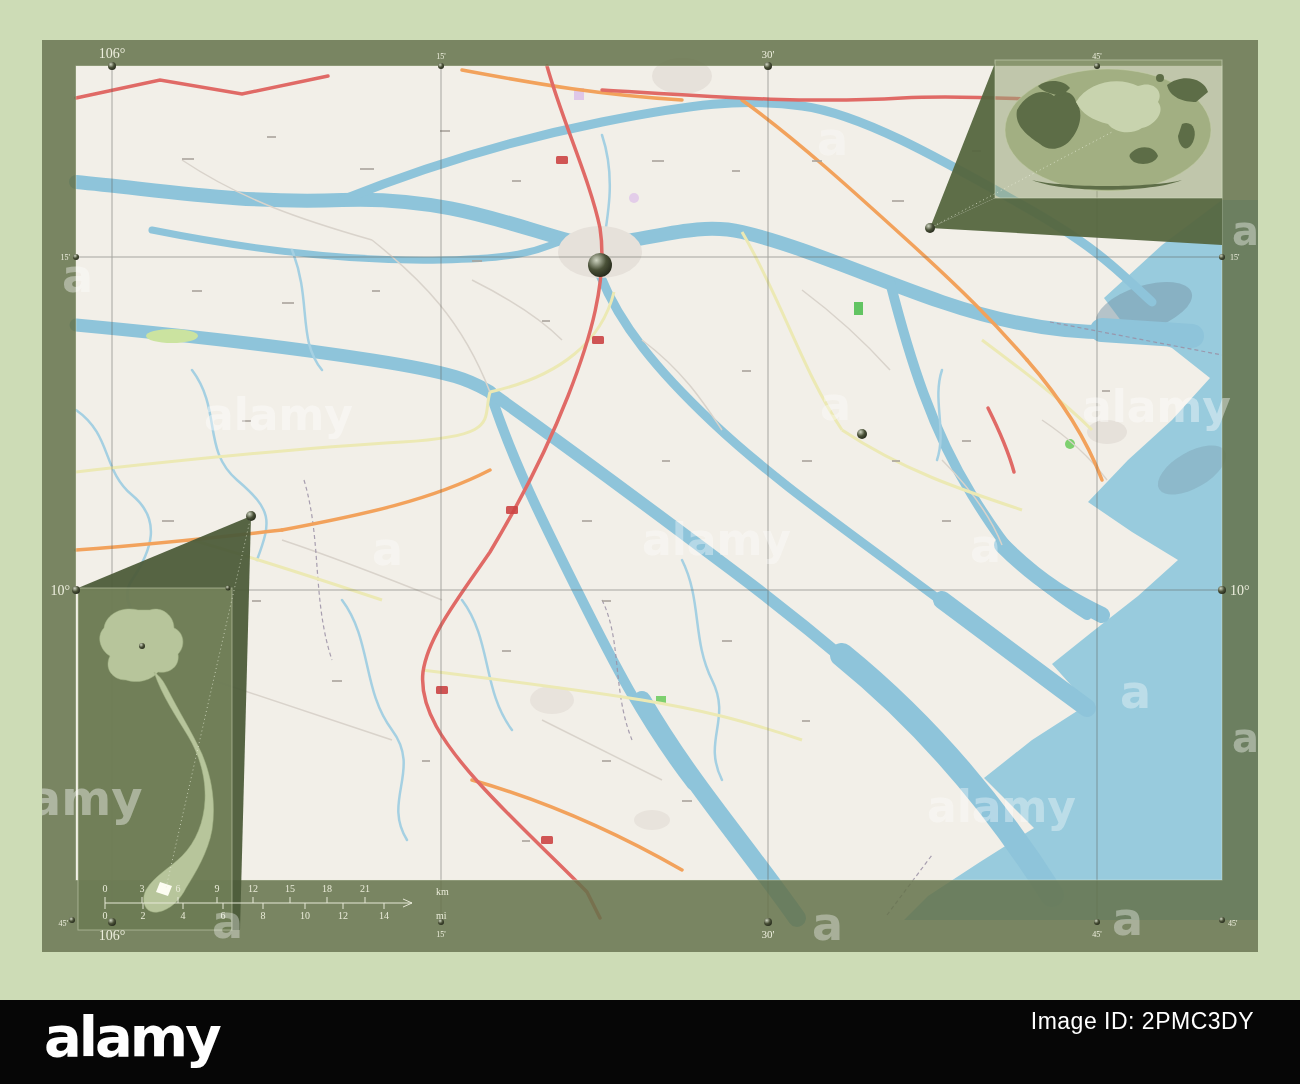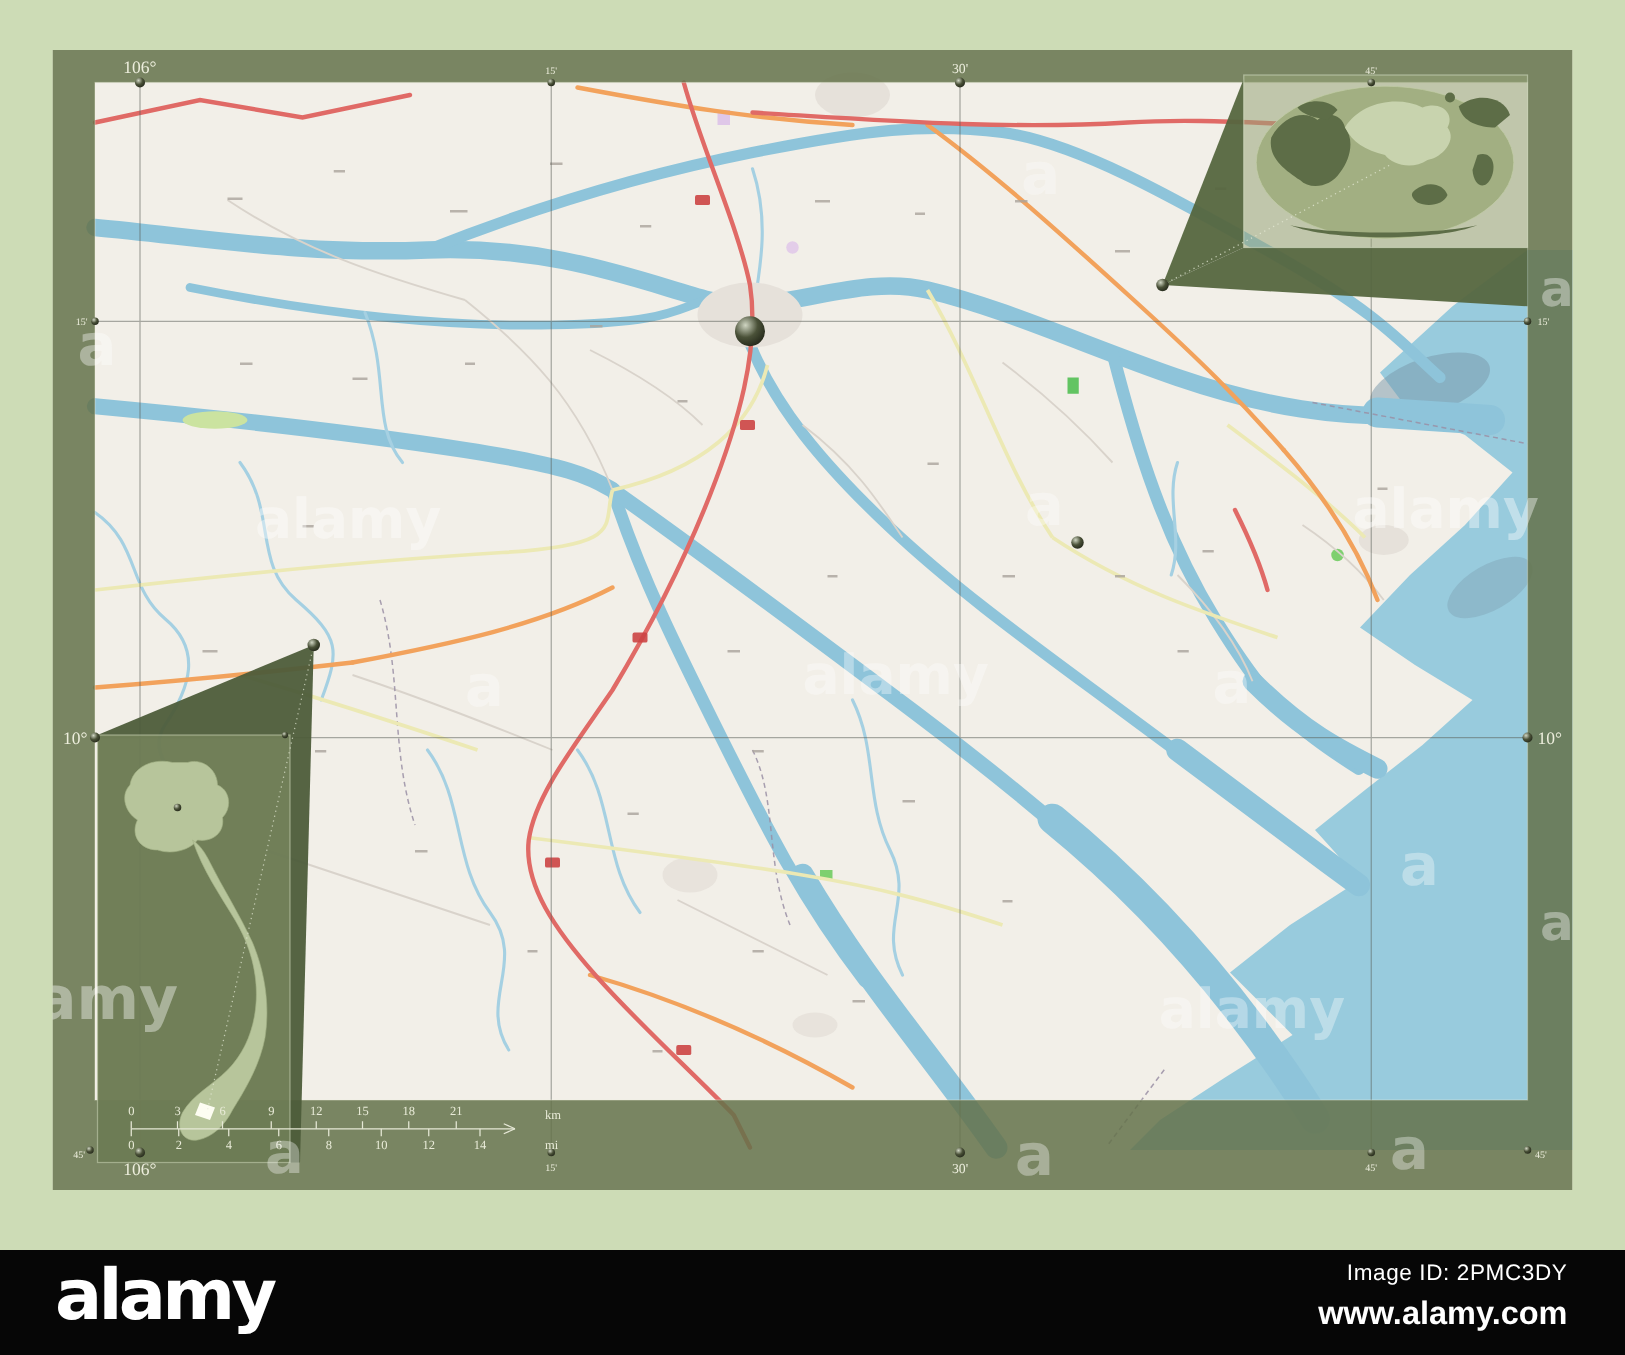--- a/index.html
+++ b/index.html
@@ -7,21 +7,21 @@
   .stage{position:absolute;inset:0;}
   .plate{position:absolute;left:42px;top:40px;width:1216px;height:912px;}
   .plate svg{display:block;}
   .coordlabel{font-family:"Liberation Serif",serif;fill:#edeedd;}
   .scaletxt{font-family:"Liberation Serif",serif;fill:#e9ebd8;font-size:10px;}
   .wm{font-family:"DejaVu Sans",sans-serif;font-weight:bold;fill:#ffffff;}
   .footer{position:absolute;left:0;top:1000px;width:1300px;height:84px;background:#060606;}
   .alamy-logo{position:absolute;left:44px;top:4px;color:#ffffff;font-family:"DejaVu Sans",sans-serif;
     font-weight:bold;font-size:56px;letter-spacing:-3px;}
   .footer-meta{position:absolute;right:46px;top:8px;text-align:right;color:#ffffff;}
-  .footer-id{font-size:18px;letter-spacing:.5px;}
+  .footer-id{font-size:23px;letter-spacing:.5px;}
   .footer-url{font-size:26px;font-weight:bold;margin-top:6px;}
 </style>
 </head>
 <body>
 
 <div class="stage">
 
   <div class="plate">
     <svg width="1216" height="912" viewBox="0 0 1216 912">
       <defs>
@@ -318,17 +318,16 @@
         <text class="wm" x="770" y="900" font-size="46" opacity="0.35">a</text>
         <text class="wm" x="1070" y="895" font-size="46" opacity="0.35">a</text>
       </g>
     </svg>
   </div>
 
   <div class="footer">
     <div class="alamy-logo">alamy</div>
     <div class="footer-meta">
       <div class="footer-id">Image ID: 2PMC3DY</div>
-      <div class="footer-url">www.alamy.com</div>
     </div>
   </div>
 
 </div>
 
 </body></html>

